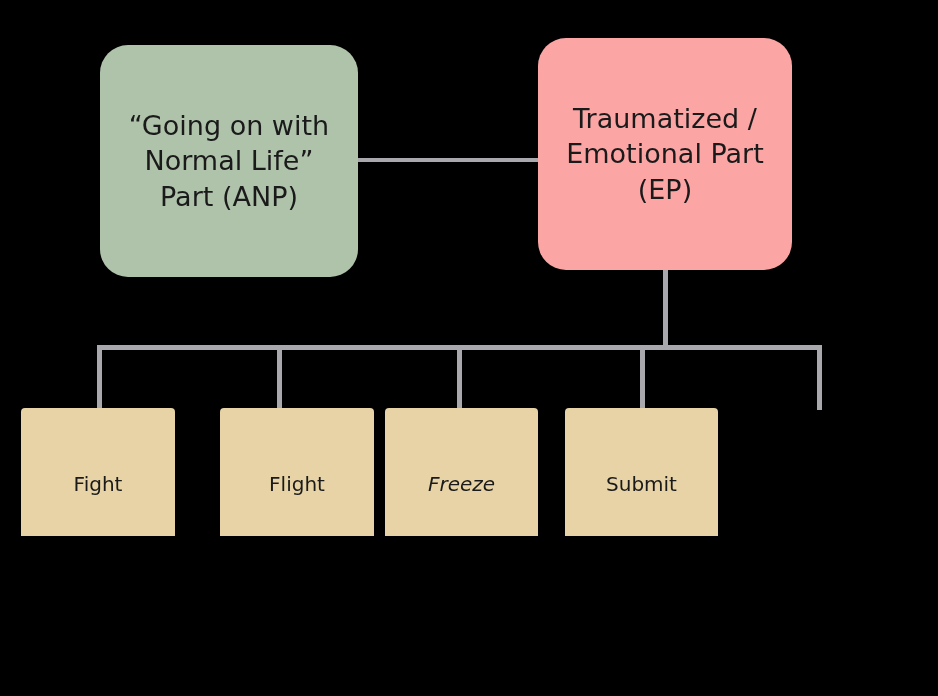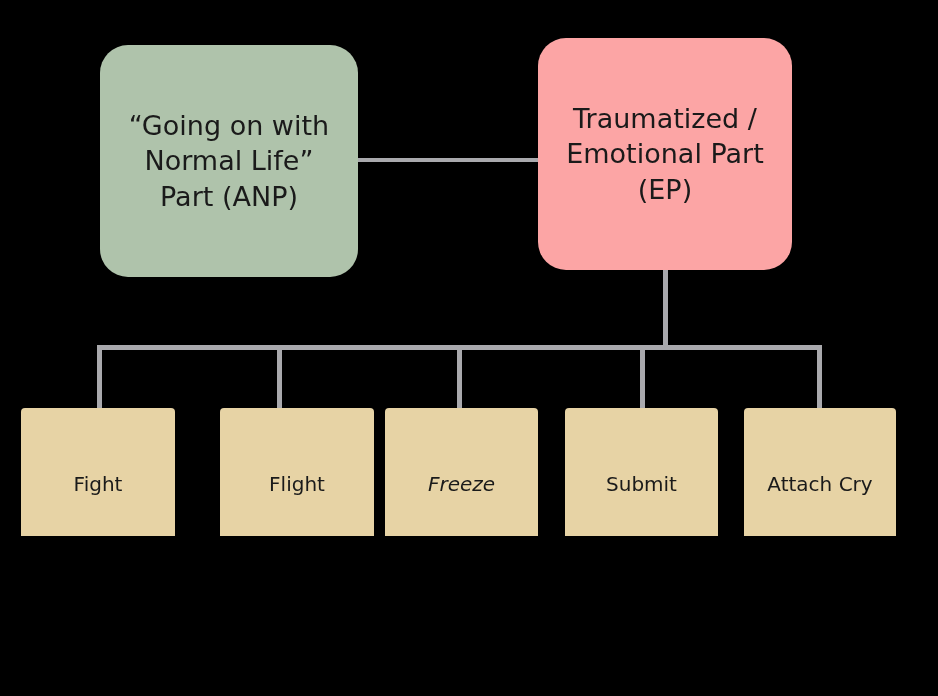--- a/index.html
+++ b/index.html
@@ -149,23 +149,20 @@
   </div>
   <div class="node node-leaf leaf-1">
     <span class="node-label">Flight</span>
   </div>
   <div class="node node-leaf leaf-2">
     <span class="node-label">Freeze</span>
   </div>
   <div class="node node-leaf leaf-3">
     <span class="node-label">Submit</span>
   </div>
-  <div class="node node-leaf leaf-4">
-    <span class="node-label">Attach Cry</span>
-  </div>
 
   <div class="watermark">
     <svg viewBox="0 0 66 64" xmlns="http://www.w3.org/2000/svg">
       <g fill="none" stroke="#ffffff" stroke-width="1.6">
         <path d="M33 4 C18 4 8 15 8 30 C8 46 18 58 33 58 C48 58 58 46 58 30 C58 15 48 4 33 4 Z"></path>
         <circle cx="23" cy="26" r="9"></circle>
         <circle cx="43" cy="26" r="9"></circle>
         <path d="M33 30 L29 37 L37 37 Z"></path>
         <path d="M12 18 C10 12 14 7 19 8"></path>
         <path d="M54 18 C56 12 52 7 47 8"></path>

